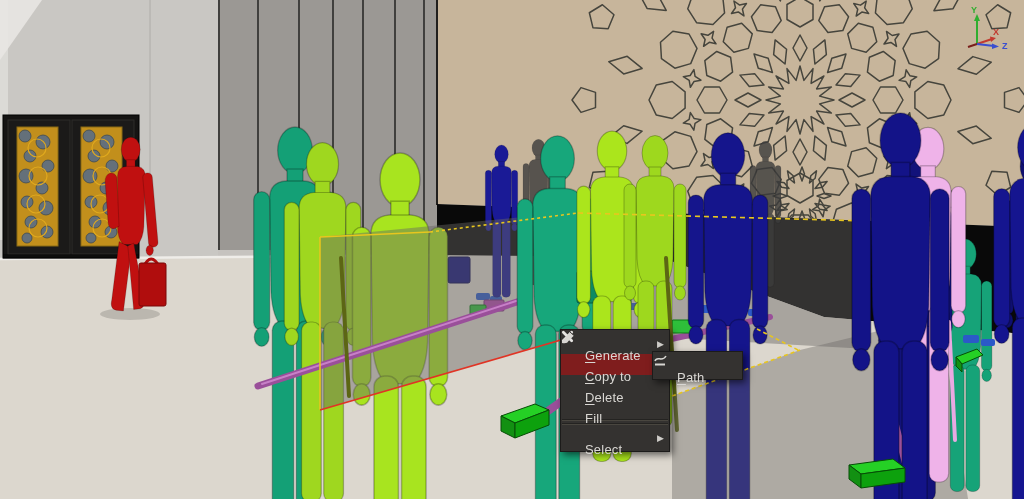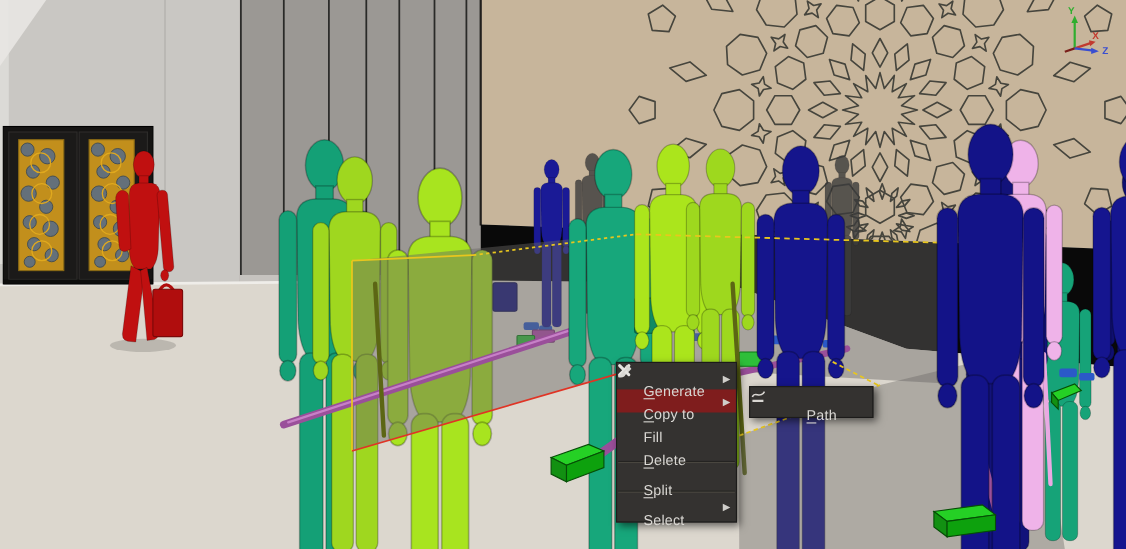--- a/index.html
+++ b/index.html
@@ -351,54 +351,45 @@
     <span class="lbl"><u>G</u>enerate</span>
     <span class="arr">▶</span>
   </div>
   <div class="mi hl">
     <span class="ico"></span>
     <span class="lbl"><u>C</u>opy to</span>
     <span class="arr">▶</span>
   </div>
   <div class="mi">
     <span class="ico">
+      <svg width="13" height="13" viewBox="0 0 14 14">
+            <path d="M2.5,2.5 L11.5,11.5 M11.5,2.5 L2.5,11.5" stroke="#e6e4e1" stroke-width="3" stroke-linecap="round"></path>
+          </svg>
+    </span>
+    <span class="lbl"><u>D</u>elete</span>
+  </div>
+  <div class="mi">
+    <span class="ico">
       <svg width="14" height="14" viewBox="0 0 14 14">
             <path d="M1,13 Q0.5,9.5 4,8 L9,2 L13,5.5 L7.5,11 Q6.5,14 1,13 Z" fill="#d8d6d2"></path>
             <path d="M9,2 L13,5.5" stroke="#343230" stroke-width="1"></path>
           </svg>
     </span>
     <span class="lbl">Fill</span>
   </div>
-  <div class="mi">
-    <span class="ico">
-      <svg width="13" height="13" viewBox="0 0 14 14">
-            <path d="M2.5,2.5 L11.5,11.5 M11.5,2.5 L2.5,11.5" stroke="#e6e4e1" stroke-width="3" stroke-linecap="round"></path>
-          </svg>
-    </span>
-    <span class="lbl"><u>D</u>elete</span>
-  </div>
   <div class="sep"></div>
-  <div class="mi">
-    <span class="ico">
-      <svg width="14" height="14" viewBox="0 0 14 14">
-            <path d="M2,12.5 L10,4" stroke="#d8d6d2" stroke-width="1.5"></path>
-            <path d="M9,1.5 L13,5 L10.5,6.5 L7.5,3.5 Z" fill="#d8d6d2"></path>
-          </svg>
-    </span>
-    <span class="lbl"><u>S</u>plit</span>
-  </div>
   <div class="sep"></div>
   <div class="mi">
     <span class="ico"></span>
     <span class="lbl">Select</span>
     <span class="arr">▶</span>
   </div>
 </div>
 
-<div class="menu" style="left:681px;top:351px;width:113px;text-align:center;">
+<div class="menu" style="left:652px;top:351px;width:91px;">
   <div class="mi">
     <span class="ico">
       <svg width="15" height="14" viewBox="0 0 15 14">
             <path d="M2,9 C4,3 9,11 13,4" fill="none" stroke="#d8d6d2" stroke-width="1.5"></path>
             <path d="M2,12.5 L12,12.5" stroke="#d8d6d2" stroke-width="2"></path>
           </svg>
     </span>
     <span class="lbl"><u>P</u>ath</span>
   </div>
 </div>

